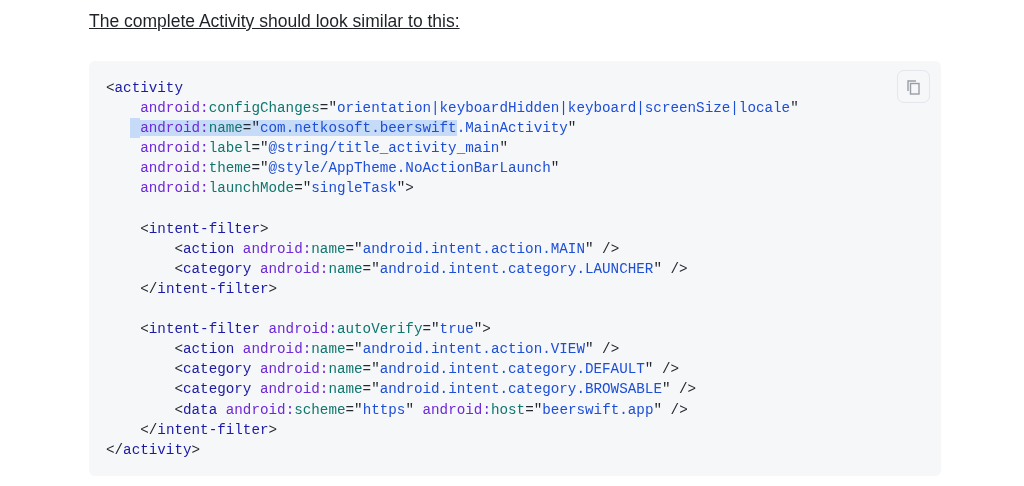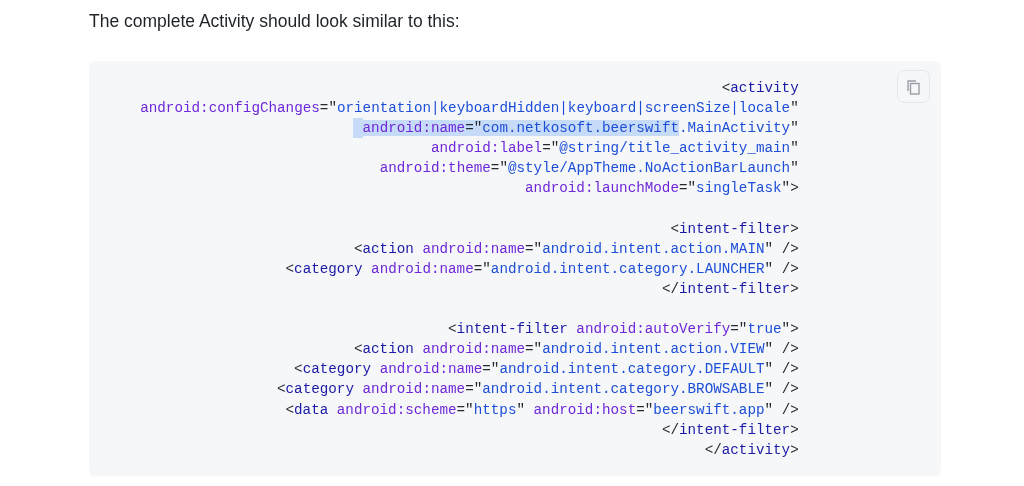--- a/index.html
+++ b/index.html
@@ -15,20 +15,21 @@
     font-family: "Liberation Sans", "DejaVu Sans", sans-serif;
   }
   .intro {
     position: absolute;
     left: 89px;
     top: 9px;
     font-size: 17.5px;
     line-height: 24px;
     color: #1f2328;
     margin: 0;
+    text-decoration: underline;
   }
   .code-block {
     position: absolute;
     left: 89px;
     top: 61px;
     width: 852px;
     height: 415px;
     background: #f6f7f9;
     border-radius: 6px;
   }
@@ -52,25 +53,25 @@
     position: absolute;
     left: 17px;
     top: 17px;
     margin: 0;
     font-family: "Liberation Mono", "DejaVu Sans Mono", monospace;
     font-size: 14.25px;
     line-height: 20.1px;
     color: #24292f;
     white-space: pre;
   }
-  .ln { display: block; height: 20.1px; position: relative; text-align: right; }
+  .ln { display: block; height: 20.1px; position: relative; }
   .punct { color: #24292f; }
   .tag { color: #1a1aa6; }
   .ns { color: #6d28d9; }
-  .attr { color: #6d28d9; }
+  .attr { color: #0f766e; }
   .eq { color: #24292f; }
   .str { color: #1d4ed8; }
   .q { color: #24292f; }
   .sel {
     background: #c6dbf7;
   }
   .sel-lead {
     display: inline-block;
     width: 10px;
     margin-left: -10px;

